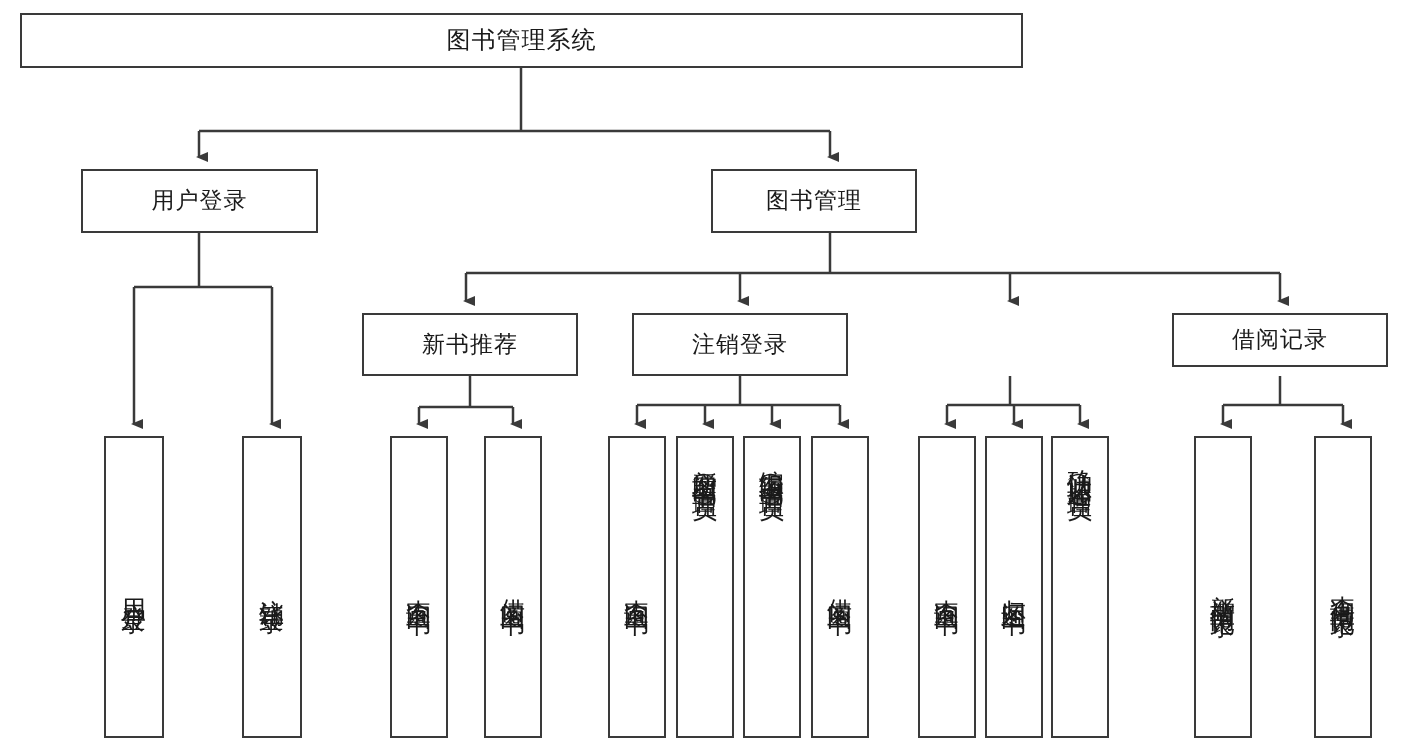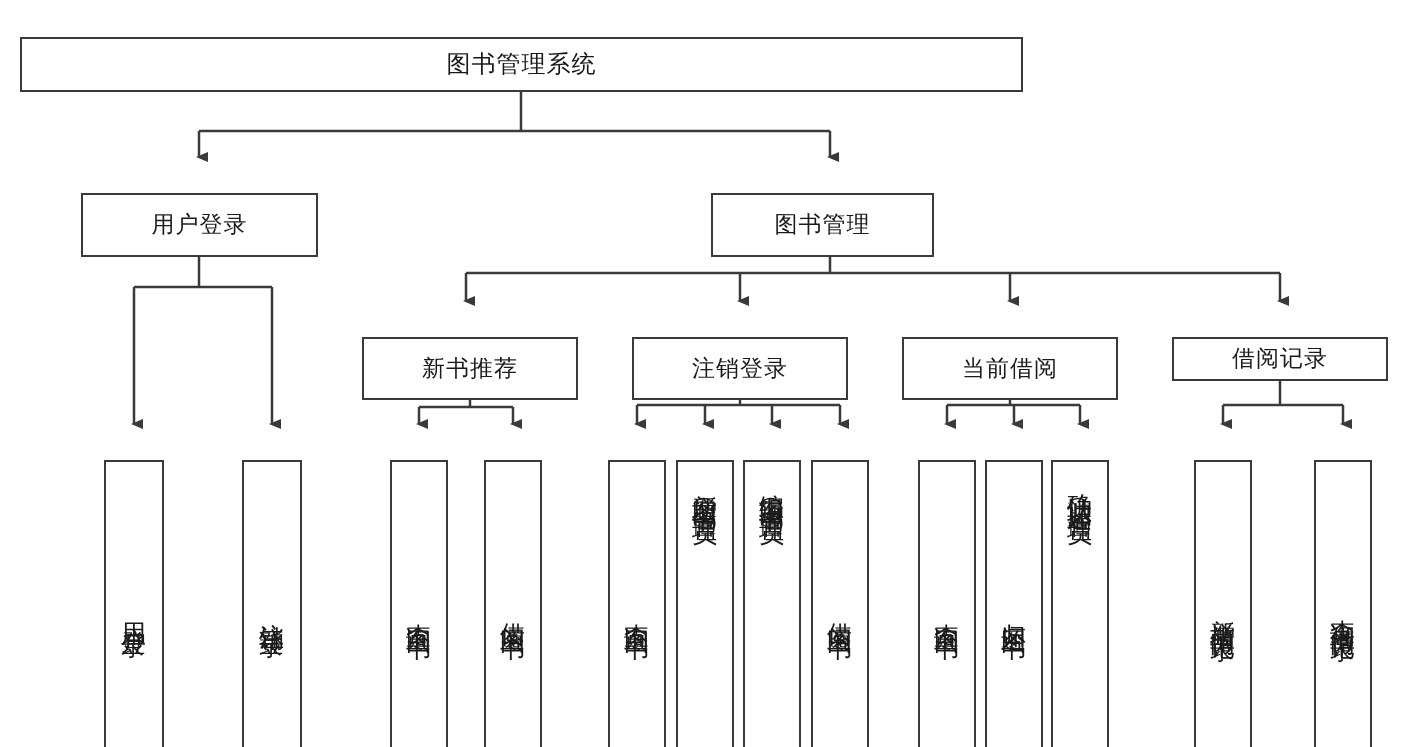--- a/index.html
+++ b/index.html
@@ -15,21 +15,20 @@
 
   .node{
     position:absolute;
     box-sizing:border-box;
     background:#ffffff;
     border:2px solid #3a3a3a;
     display:flex;
     align-items:center;
     justify-content:center;
     color:#1a1a1a;
-    margin-top:24px;
   }
   .node .lbl{
     display:block;
     text-align:center;
     letter-spacing:1px;
     white-space:nowrap;
   }
 
   
   .node.horiz .lbl{font-size:23px;line-height:1.1;}
@@ -114,34 +113,31 @@
     </g>
   </svg>
 
   <div class="node horiz root" style="left:20px;top:13px;width:1003px;height:55px;">
     <span class="lbl">图书管理系统</span>
   </div>
 
   <div class="node horiz" style="left:81px;top:169px;width:237px;height:64px;">
     <span class="lbl">用户登录</span>
   </div>
-  <div class="node horiz" style="left:711px;top:169px;width:223px;height:64px;">
+  <div class="node horiz" style="left:711px;top:169px;width:206px;height:64px;">
     <span class="lbl">图书管理</span>
   </div>
 
   <div class="node horiz" style="left:362px;top:313px;width:216px;height:63px;">
     <span class="lbl">新书推荐</span>
   </div>
   <div class="node horiz" style="left:632px;top:313px;width:216px;height:63px;">
     <span class="lbl">注销登录</span>
   </div>
-  <div class="node horiz" style="left:902px;top:313px;width:216px;height:63px;">
-    <span class="lbl">当前借阅</span>
-  </div>
-  <div class="node horiz" style="left:1172px;top:313px;width:216px;height:44px;">
+  <div class="node horiz" style="left:1172px;top:313px;width:216px;height:54px;">
     <span class="lbl">借阅记录</span>
   </div>
 
   <div class="node vert center" style="left:104px;top:436px;width:60px;height:302px;">
     <span class="lbl">用户登录</span>
   </div>
   <div class="node vert center" style="left:242px;top:436px;width:60px;height:302px;">
     <span class="lbl">注销登录</span>
   </div>
 

